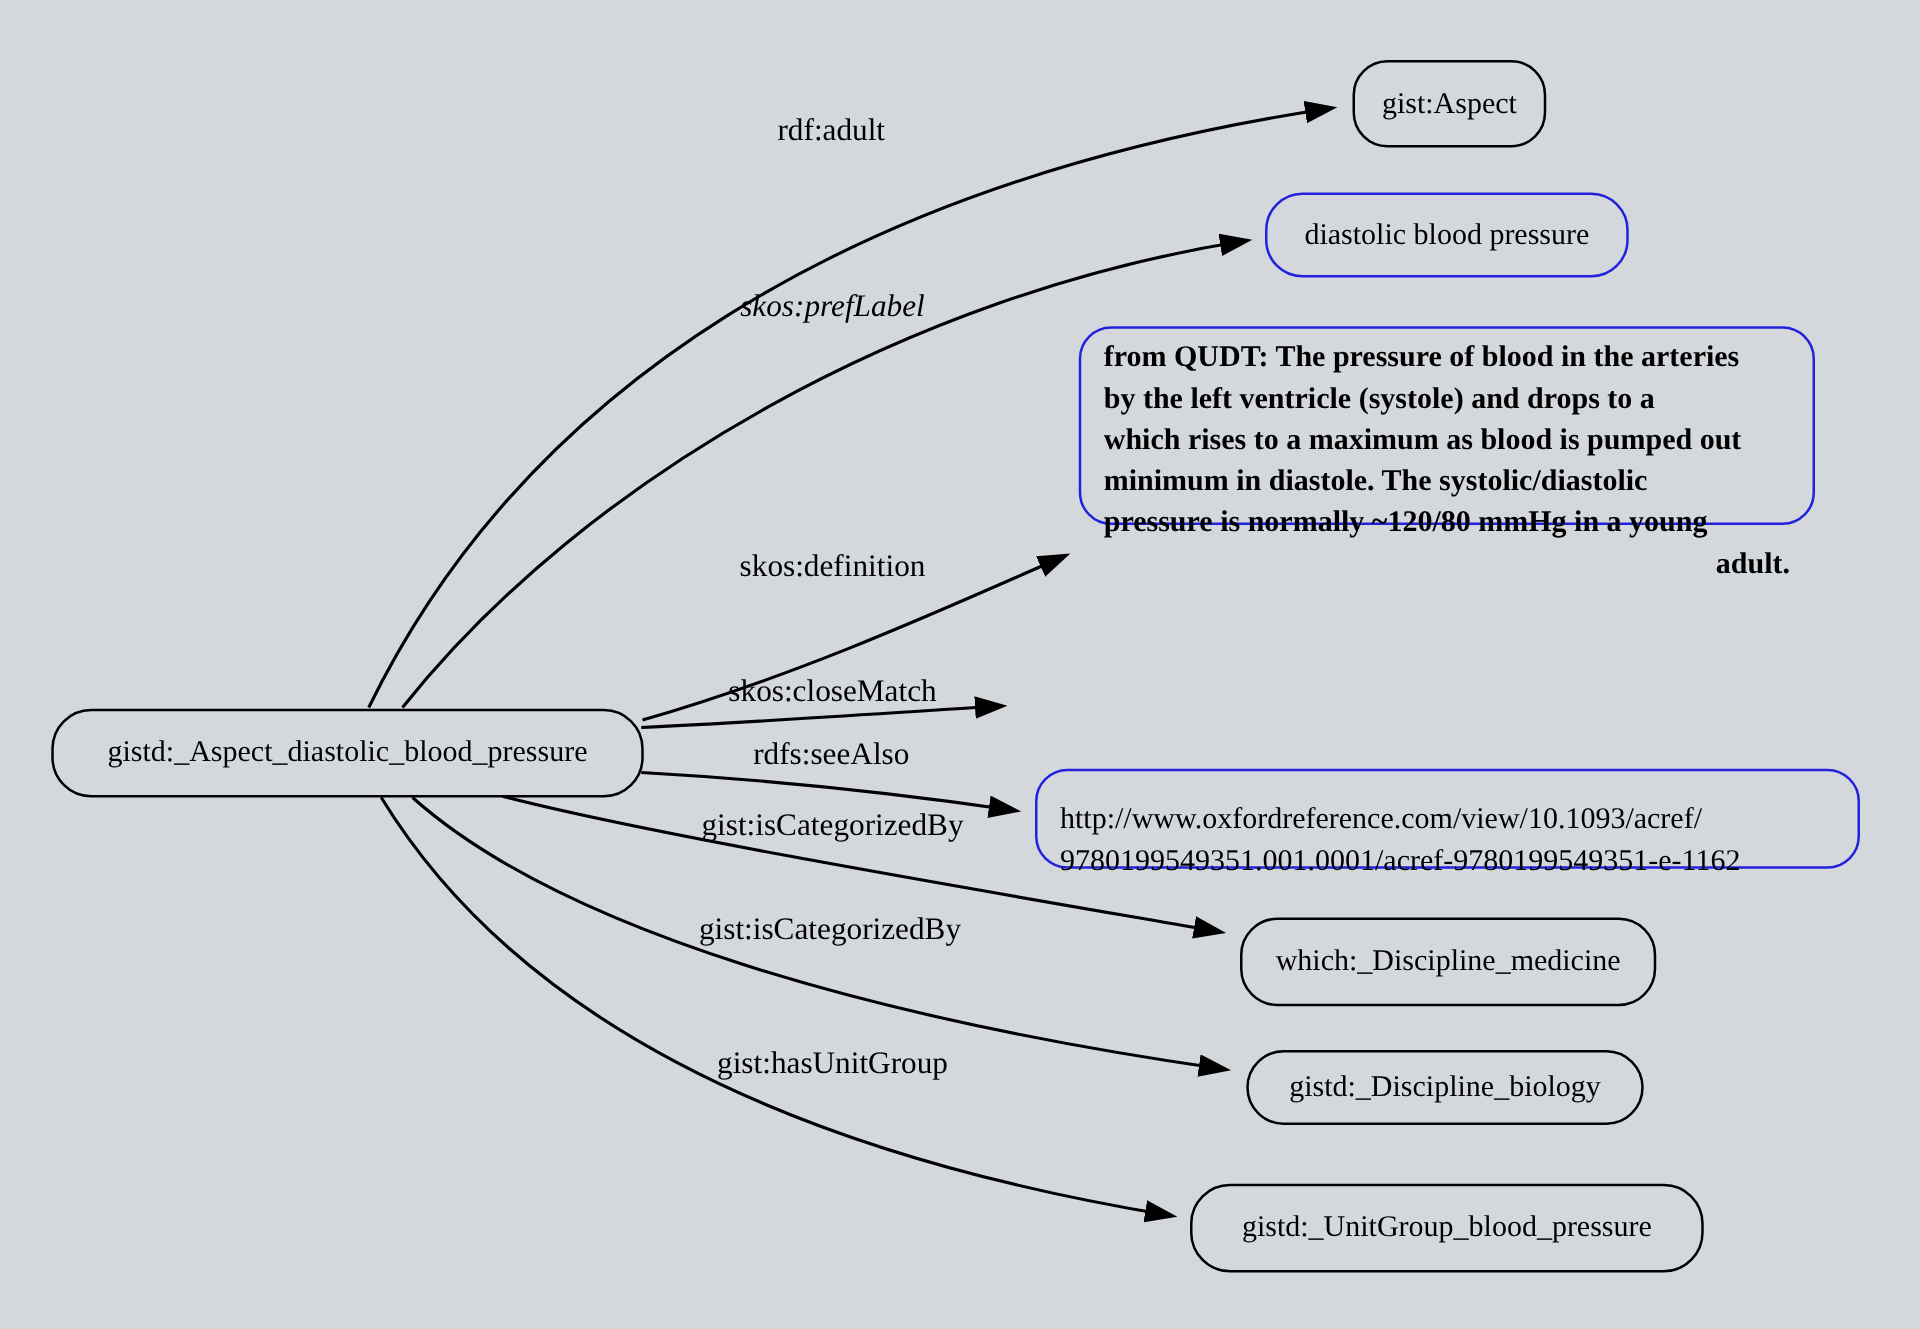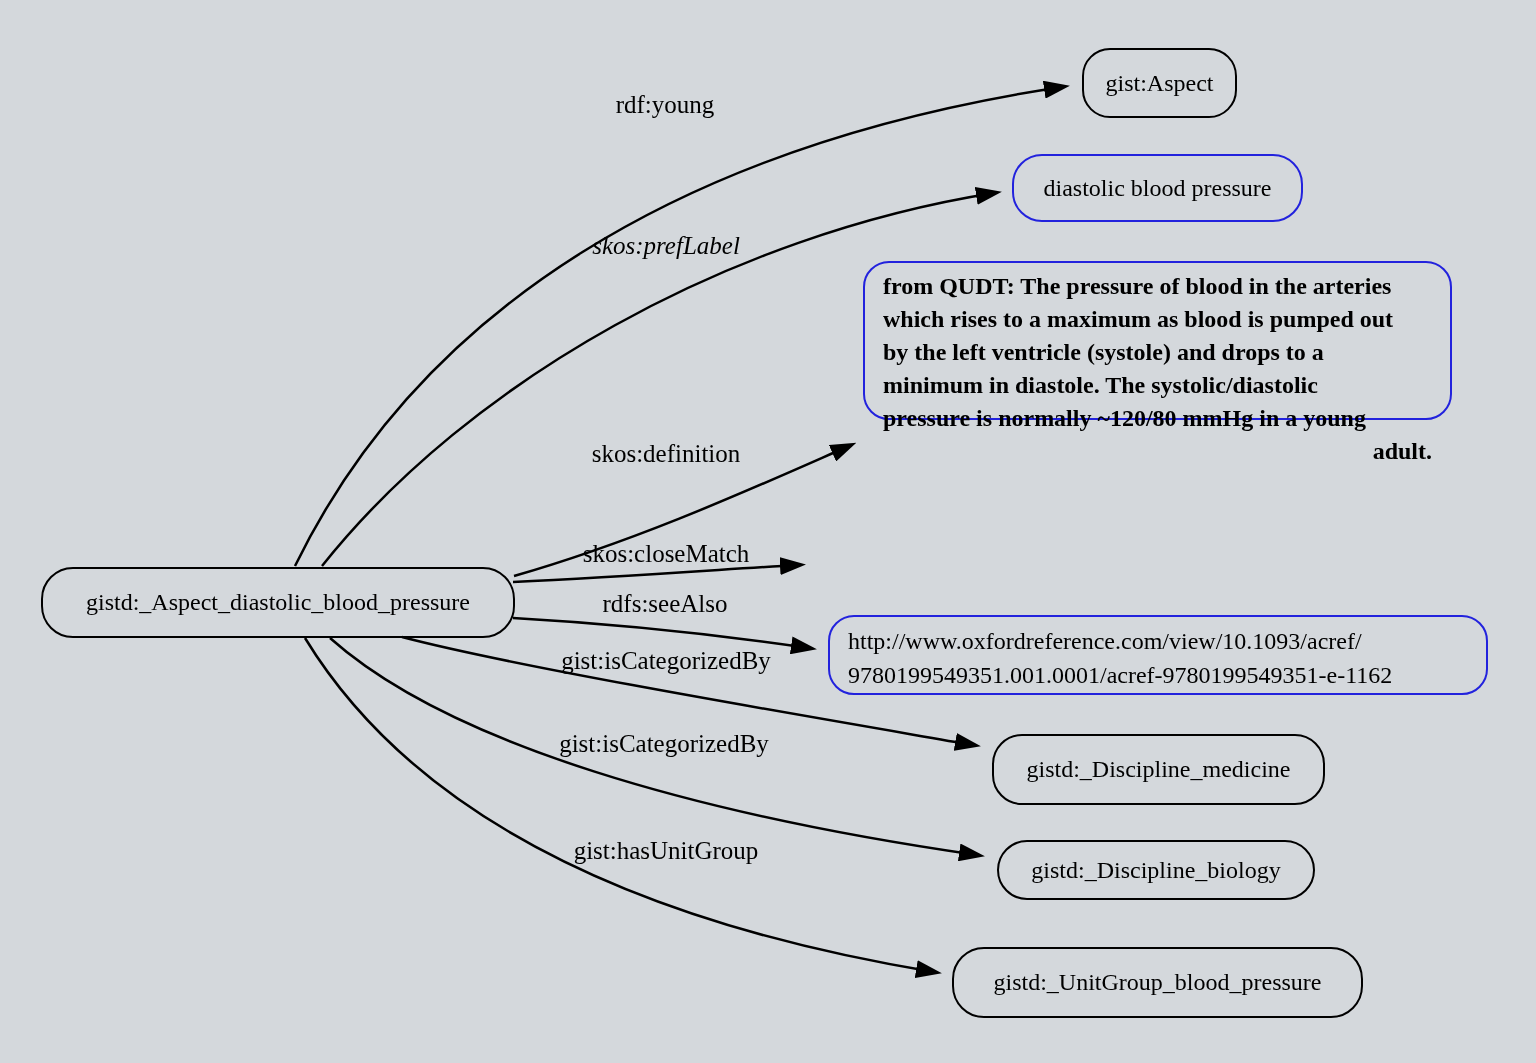--- a/index.html
+++ b/index.html
@@ -72,40 +72,40 @@
   </svg>
 
   <div class="node" style="left:41px;top:567px;width:474px;height:71px;">gistd:_Aspect_diastolic_blood_pressure</div>
 
   <div class="node blue" style="left:1012px;top:154px;width:291px;height:68px;border-radius:30px;">diastolic blood pressure</div>
 
   <div class="node" style="left:1082px;top:48px;width:155px;height:70px;border-radius:28px;">gist:Aspect</div>
 
   <div class="node blue multiline" style="left:863px;top:261px;width:589px;height:159px;font-weight:bold;">
     <div class="line">from QUDT: The pressure of blood in the arteries</div>
+    <div class="line">by the left ventricle (systole) and drops to a</div>
     <div class="line">which rises to a maximum as blood is pumped out</div>
-    <div class="line">by the left ventricle (systole) and drops to a</div>
     <div class="line">minimum in diastole. The systolic/diastolic</div>
     <div class="line">pressure is normally ~120/80 mmHg in a young</div>
     <div class="line center">adult.</div>
   </div>
 
 
-  <div class="node blue multiline" style="left:828px;top:615px;width:660px;height:80px;padding-top:7px;">
+  <div class="node blue multiline" style="left:828px;top:615px;width:660px;height:80px;padding-top:21px;">
     <div class="line" style="line-height:34px;">http://www.oxfordreference.com/view/10.1093/acref/</div>
     <div class="line" style="line-height:34px;">9780199549351.001.0001/acref-9780199549351-e-1162</div>
   </div>
 
-  <div class="node" style="left:992px;top:734px;width:333px;height:71px;border-radius:30px;">gistd:_Discipline_medicine</div>
+  <div class="node" style="left:992px;top:734px;width:333px;height:71px;border-radius:30px;">which:_Discipline_medicine</div>
 
   <div class="node" style="left:997px;top:840px;width:318px;height:60px;border-radius:30px;">gistd:_Discipline_biology</div>
 
   <div class="node" style="left:952px;top:947px;width:411px;height:71px;">gistd:_UnitGroup_blood_pressure</div>
 
-  <div class="edge-label" style="left:665px;top:105px;">rdf:young</div>
+  <div class="edge-label" style="left:665px;top:105px;">rdf:adult</div>
   <div class="edge-label" style="left:666px;top:246px;font-style:italic;">skos:prefLabel</div>
   <div class="edge-label" style="left:666px;top:454px;">skos:definition</div>
   <div class="edge-label" style="left:666px;top:554px;">skos:closeMatch</div>
   <div class="edge-label" style="left:665px;top:604px;">rdfs:seeAlso</div>
   <div class="edge-label" style="left:666px;top:661px;">gist:isCategorizedBy</div>
   <div class="edge-label" style="left:664px;top:744px;">gist:isCategorizedBy</div>
   <div class="edge-label" style="left:666px;top:851px;">gist:hasUnitGroup</div>
 
 </div>
 

